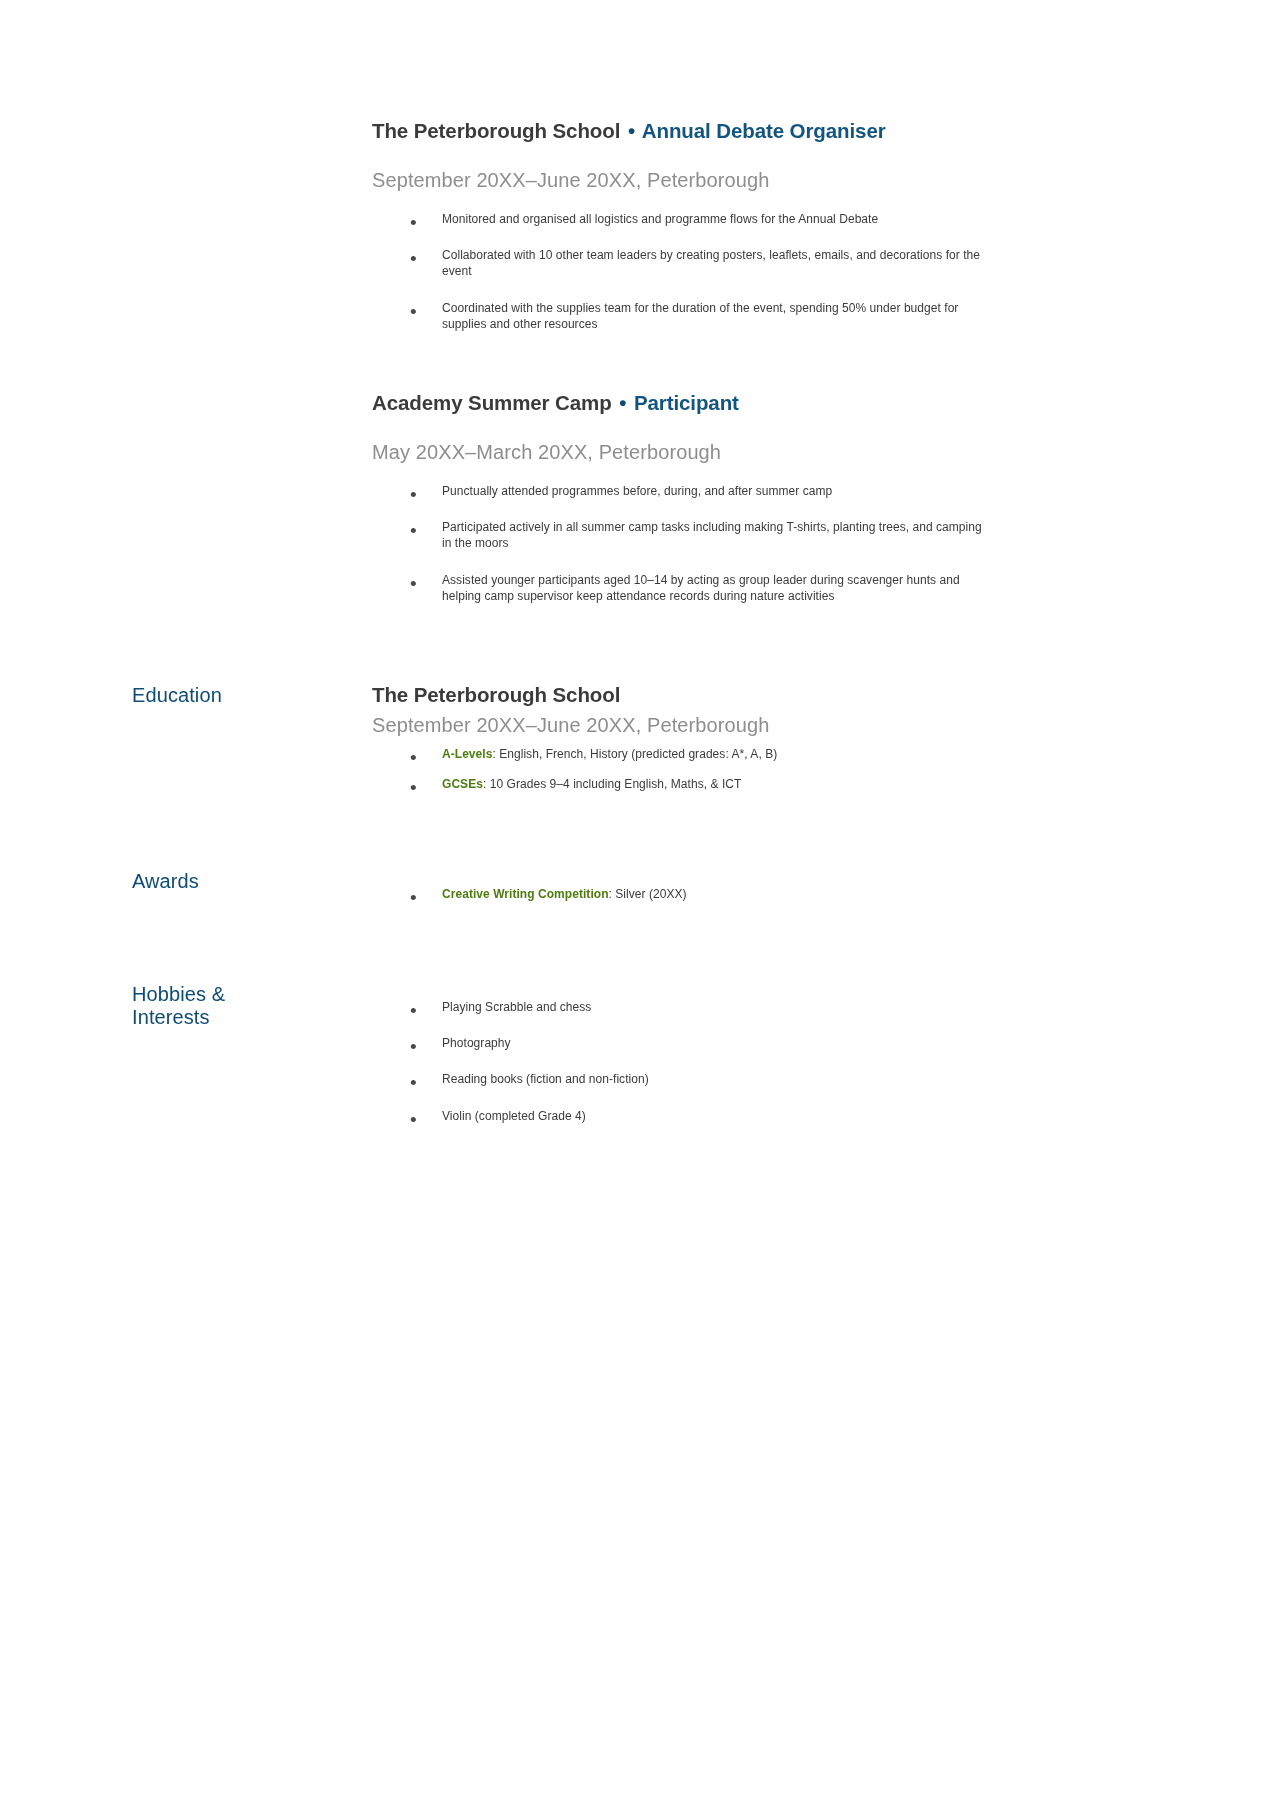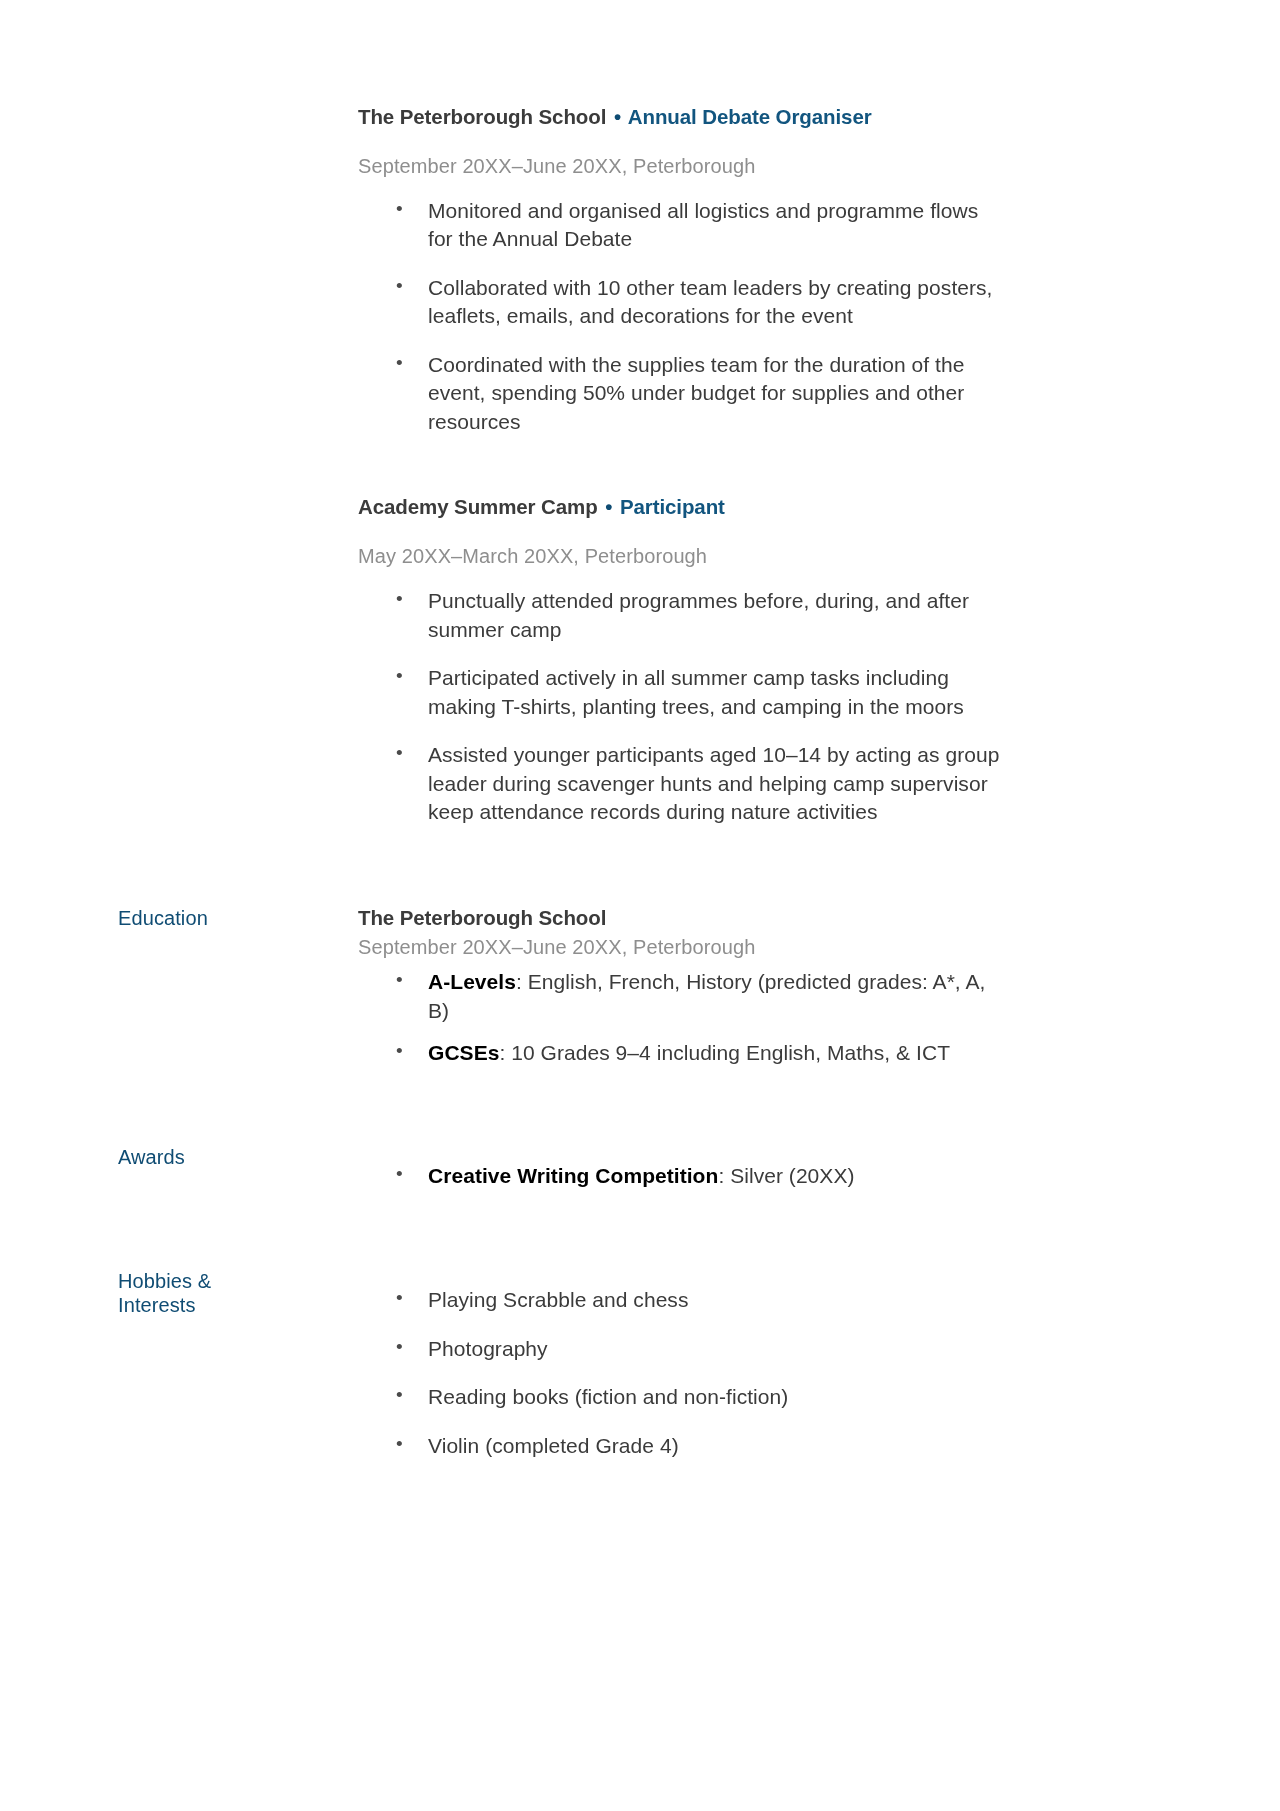--- a/index.html
+++ b/index.html
@@ -14,21 +14,21 @@
     height: 1811px;
     font-family: "Liberation Sans", sans-serif;
     color: #3b3b3b;
     position: relative;
     overflow: hidden;
   }
 
   .page {
     width: 1060px;
     height: 1811px;
-    padding: 0;
+    padding: 14px;
     background: #ffffff;
     position: relative;
   }
 
   
   .section {
     display: grid;
     grid-template-columns: 240px 1fr;
     column-gap: 0;
     padding-left: 118px;
@@ -80,39 +80,39 @@
   }
 
   ul.bullets {
     list-style: none;
     margin: 18px 0 0 0;
     padding: 0;
   }
   ul.bullets > li {
     position: relative;
     padding-left: 70px;
-    font-size: 21px;
+    font-size: 12px;
     line-height: 1.36;
     color: #3b3b3b;
     margin-bottom: 20px;
     letter-spacing: 0.05px;
   }
   ul.bullets > li:last-child { margin-bottom: 0; }
   ul.bullets > li::before {
     content: "\2022";
     position: absolute;
     left: 38px;
     top: -1px;
     font-size: 19px;
     color: #4a4a4a;
     line-height: 1.36;
   }
   ul.bullets > li b {
     font-weight: bold;
-    color: #000000;
+    color: #4d7c0f;
   }
 
   
   ul.bullets.tight > li { margin-bottom: 14px; }
 
   
   .edu-school {
     font-size: 20.5px;
     font-weight: bold;
     color: #3b3b3b;

